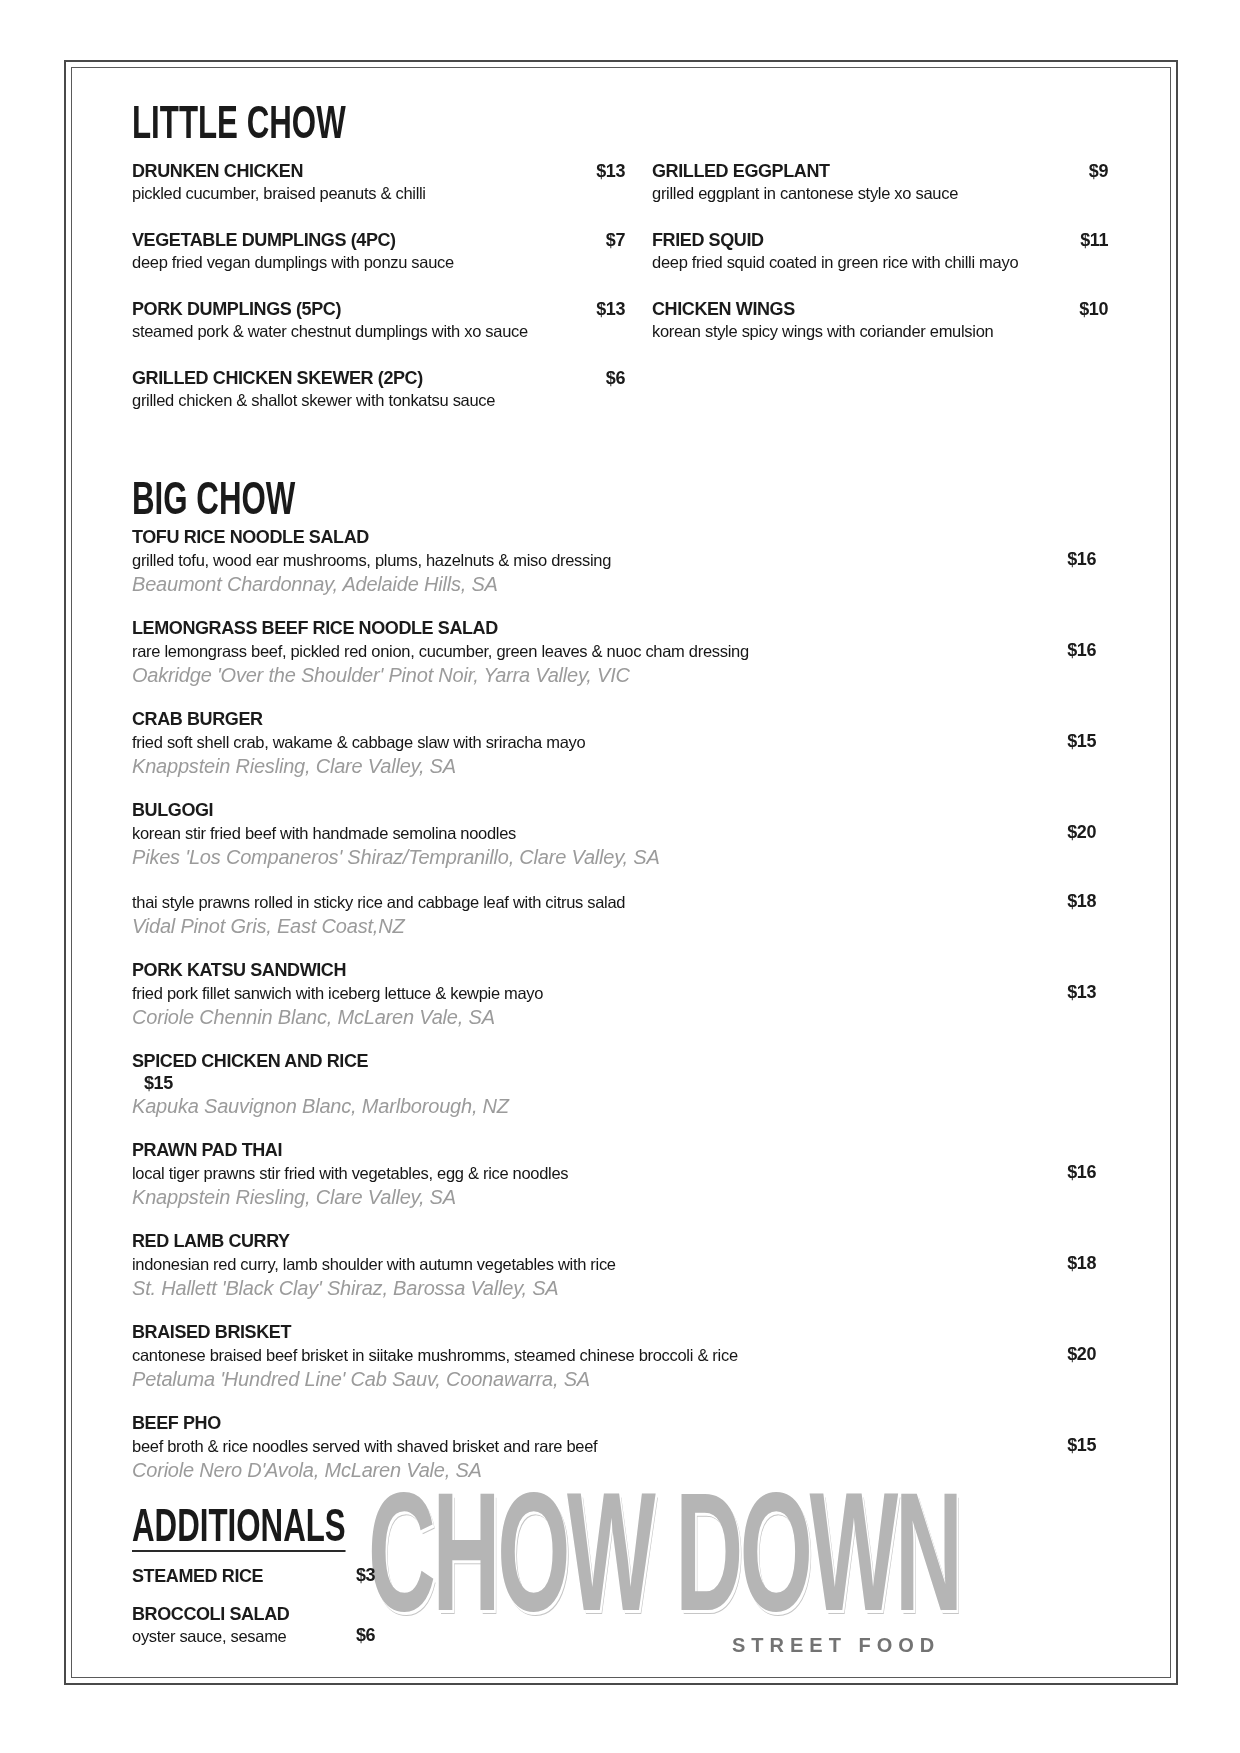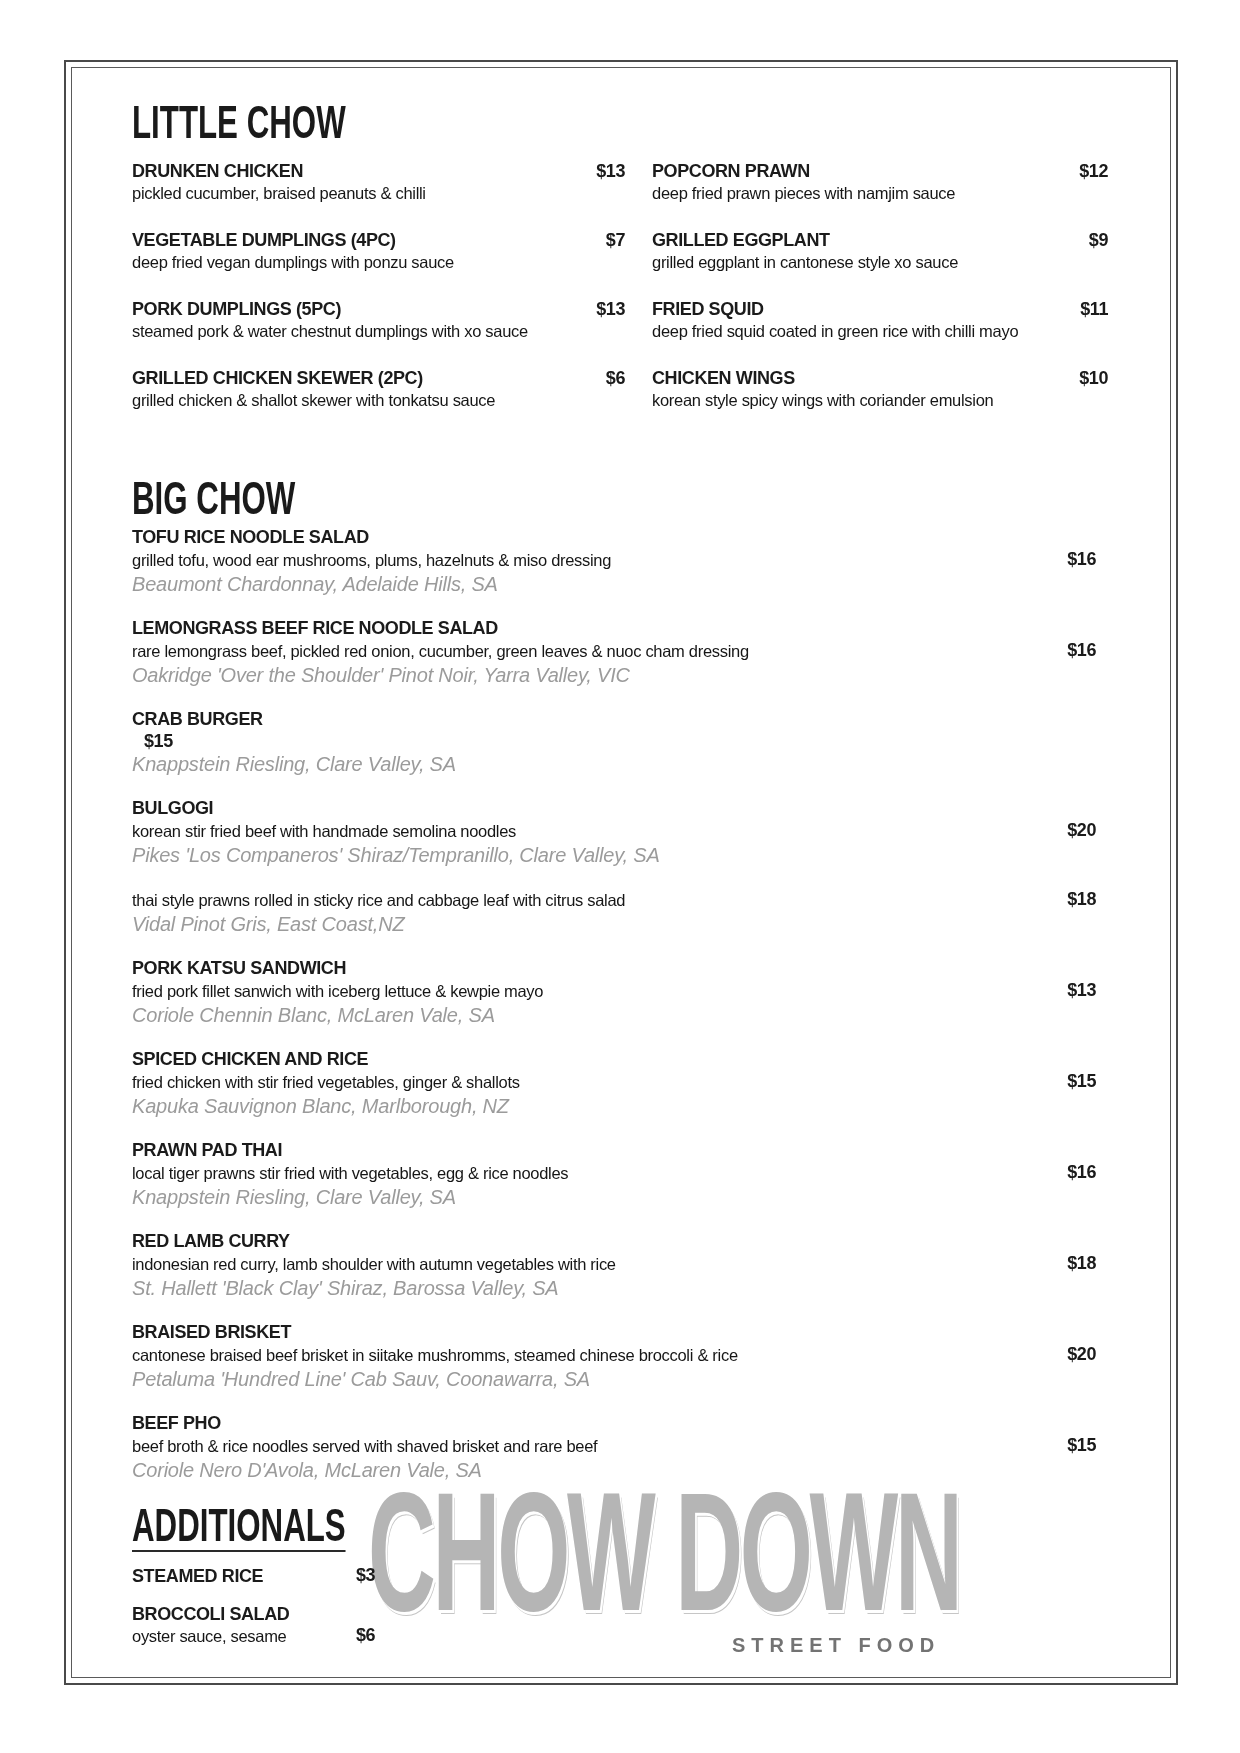--- a/index.html
+++ b/index.html
@@ -123,27 +123,20 @@
         <div class="row">
           <span class="item-name">GRILLED CHICKEN SKEWER  (2PC)</span>
           <span class="price">$6</span>
         </div>
         <div class="desc">grilled chicken &amp; shallot skewer with tonkatsu sauce</div>
       </div>
 
     </div>
     <div class="lc-col">
 
-      <div class="lc-item">
-        <div class="row">
-          <span class="item-name">POPCORN PRAWN</span>
-          <span class="price">$12</span>
-        </div>
-        <div class="desc">deep fried prawn pieces with namjim sauce</div>
-      </div>
 
       <div class="lc-item">
         <div class="row">
           <span class="item-name">GRILLED EGGPLANT</span>
           <span class="price">$9</span>
         </div>
         <div class="desc">grilled eggplant in cantonese style xo sauce</div>
       </div>
 
       <div class="lc-item">
@@ -185,20 +178,21 @@
       <div class="row">
         <span class="desc">rare lemongrass beef, pickled red onion, cucumber, green leaves &amp; nuoc cham dressing</span>
         <span class="price">$16</span>
       </div>
       <div class="wine">Oakridge 'Over the Shoulder' Pinot Noir, Yarra Valley, VIC</div>
     </div>
 
     <div class="bc-item">
       <div class="item-name">CRAB BURGER</div>
       <div class="row">
+        <span class="desc">fried soft shell crab, wakame &amp; cabbage slaw with sriracha mayo</span>
         <span class="price">$15</span>
       </div>
       <div class="wine">Knappstein Riesling, Clare Valley, SA</div>
     </div>
 
     <div class="bc-item">
       <div class="item-name">BULGOGI</div>
       <div class="row">
         <span class="desc">korean stir fried beef with handmade semolina noodles</span>
         <span class="price">$20</span>
@@ -219,21 +213,20 @@
       <div class="row">
         <span class="desc">fried pork fillet sanwich with iceberg lettuce &amp; kewpie mayo</span>
         <span class="price">$13</span>
       </div>
       <div class="wine">Coriole Chennin Blanc, McLaren Vale, SA</div>
     </div>
 
     <div class="bc-item">
       <div class="item-name">SPICED CHICKEN AND RICE</div>
       <div class="row">
-        <span class="desc">fried chicken with stir fried vegetables, ginger &amp; shallots</span>
         <span class="price">$15</span>
       </div>
       <div class="wine">Kapuka Sauvignon Blanc, Marlborough, NZ</div>
     </div>
 
     <div class="bc-item">
       <div class="item-name">PRAWN PAD THAI</div>
       <div class="row">
         <span class="desc">local tiger prawns stir fried with vegetables, egg &amp; rice noodles</span>
         <span class="price">$16</span>

